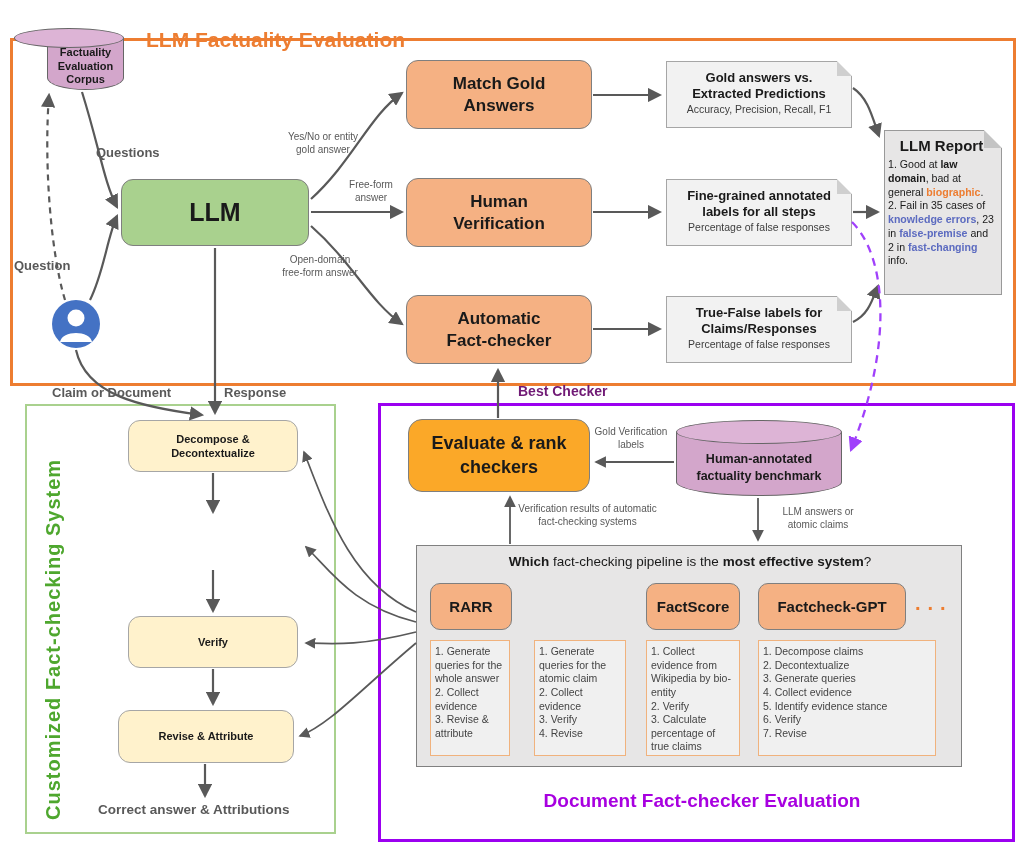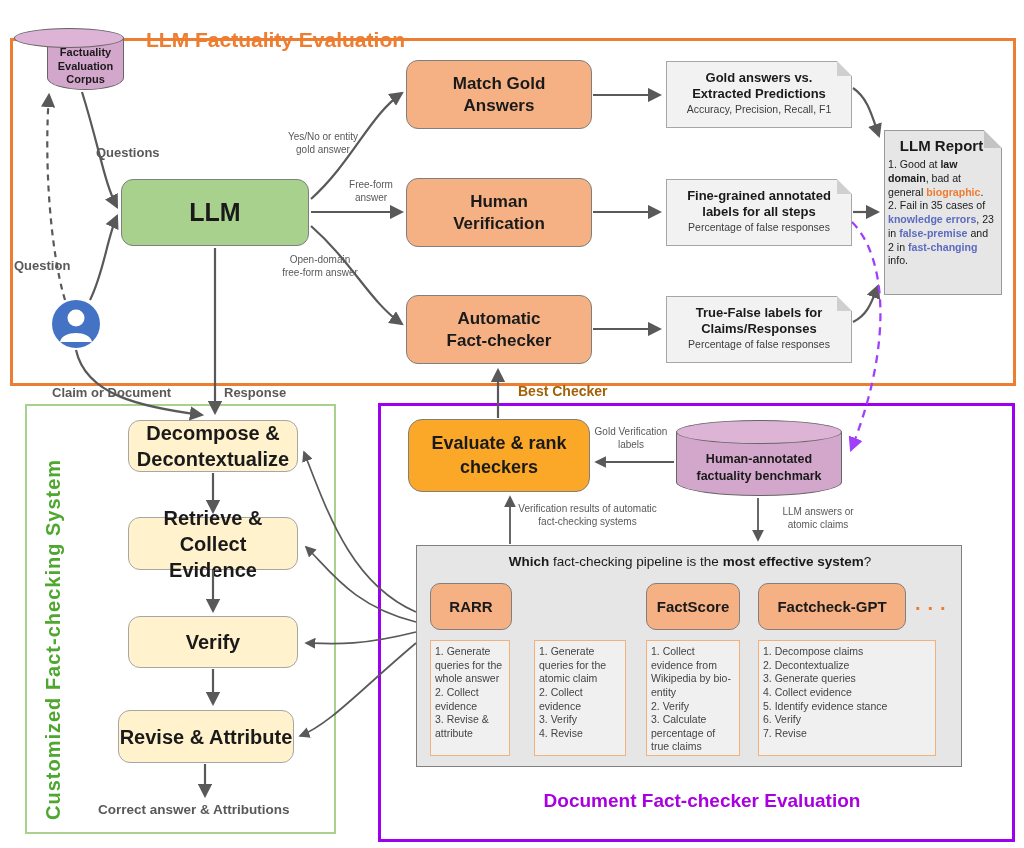--- a/index.html
+++ b/index.html
@@ -4,21 +4,21 @@
 <style>
   html,body{margin:0;padding:0;background:#fff;}
   #canvas{position:relative;width:1024px;height:848px;background:#fff;overflow:hidden;
           font-family:"Liberation Sans",sans-serif;color:#1a1a1a;}
   .abs{position:absolute;}
   .sec-border{position:absolute;background:transparent;}
   .rbox{position:absolute;display:flex;align-items:center;justify-content:center;
         text-align:center;font-weight:bold;box-sizing:border-box;}
   .method{background:#F5B183;border:1.6px solid #7F7F7F;border-radius:12px;font-size:17px;line-height:1.25;}
   .llm{background:#A9D18E;border:1.6px solid #7F7F7F;border-radius:12px;font-size:25px;}
-  .step{background:#FFF2CC;border:1.5px solid #A6A6A6;border-radius:12px;font-size:20px;line-height:1.3;}
+  .step{background:#FFF2CC;border:1.5px solid #A6A6A6;border-radius:12px;font-size:11px;line-height:1.3;}
   .eval{background:#FBA828;border:1.6px solid #7F7F7F;border-radius:14px;font-size:18px;line-height:1.3;}
   .pcard{background:#F5B183;border:1.6px solid #7F7F7F;border-radius:10px;font-size:15px;}
   .note{position:absolute;background:#F2F2F2;border:1.2px solid #A6A6A6;box-sizing:border-box;
         text-align:center;padding-top:8px;}
   .note .fold{content:"";position:absolute;top:-1px;right:-1px;width:0;height:0;border-style:solid;
         border-width:0 15px 15px 0;border-color:#ffffff #ffffff #cfcfcf #cfcfcf;}
   .note-title{font-weight:bold;font-size:13px;line-height:1.22;}
   .note-sub{font-size:10.5px;color:#3d3d3d;margin-top:1px;}
   .panel{position:absolute;background:#E7E6E6;border:1.2px solid #808080;box-sizing:border-box;}
   .plist{position:absolute;background:#F0F0F0;border:1px solid #F0B27D;box-sizing:border-box;
@@ -174,28 +174,26 @@
       </div>
   </div>
 
   <div class="vtext" style="left:42px;top:420px;height:400px;">Customized Fact-checking System</div>
 
   <div class="lbl lbl-b" style="left:52px;top:385px;">Claim or Document</div>
   <div class="lbl lbl-b" style="left:224px;top:385px;">Response</div>
 
   <div class="rbox step" style="left:128px;top:420px;width:170px;height:52px;white-space:pre-line;">Decompose &amp;
 Decontextualize</div>
-  <div class="rbox step" style="left:128px;top:517px;width:170px;height:53px;white-space:pre-line;">Retrieve &amp; Collect
-Evidence</div>
   <div class="rbox step" style="left:128px;top:616px;width:170px;height:52px;">Verify</div>
   <div class="rbox step" style="left:118px;top:710px;width:176px;height:53px;">Revise &amp; Attribute</div>
 
   <div class="lbl lbl-b" style="left:98px;top:802px;font-size:13.5px;">Correct answer &amp; Attributions</div>
 
-  <div class="lbl" style="left:518px;top:383px;font-weight:bold;font-size:14px;color:#a16207;">Best Checker</div>
+  <div class="lbl" style="left:518px;top:383px;font-weight:bold;font-size:14px;color:#701a75;">Best Checker</div>
 
   <div class="rbox eval" style="left:408px;top:419px;width:182px;height:73px;white-space:pre-line;">Evaluate &amp; rank
 checkers</div>
 
   <div class="abs" style="left:676px;top:420px;width:166px;height:76px;">
     <div class="cyl-top" style="height:24px;"></div>
     <div class="cyl-body" style="top:12px;font-size:12.5px;line-height:1.3;white-space:pre-line;padding-top:8px;border-radius:0 0 50% 50% / 0 0 14px 14px;">Human-annotated
 factuality benchmark</div>
   </div>
 

